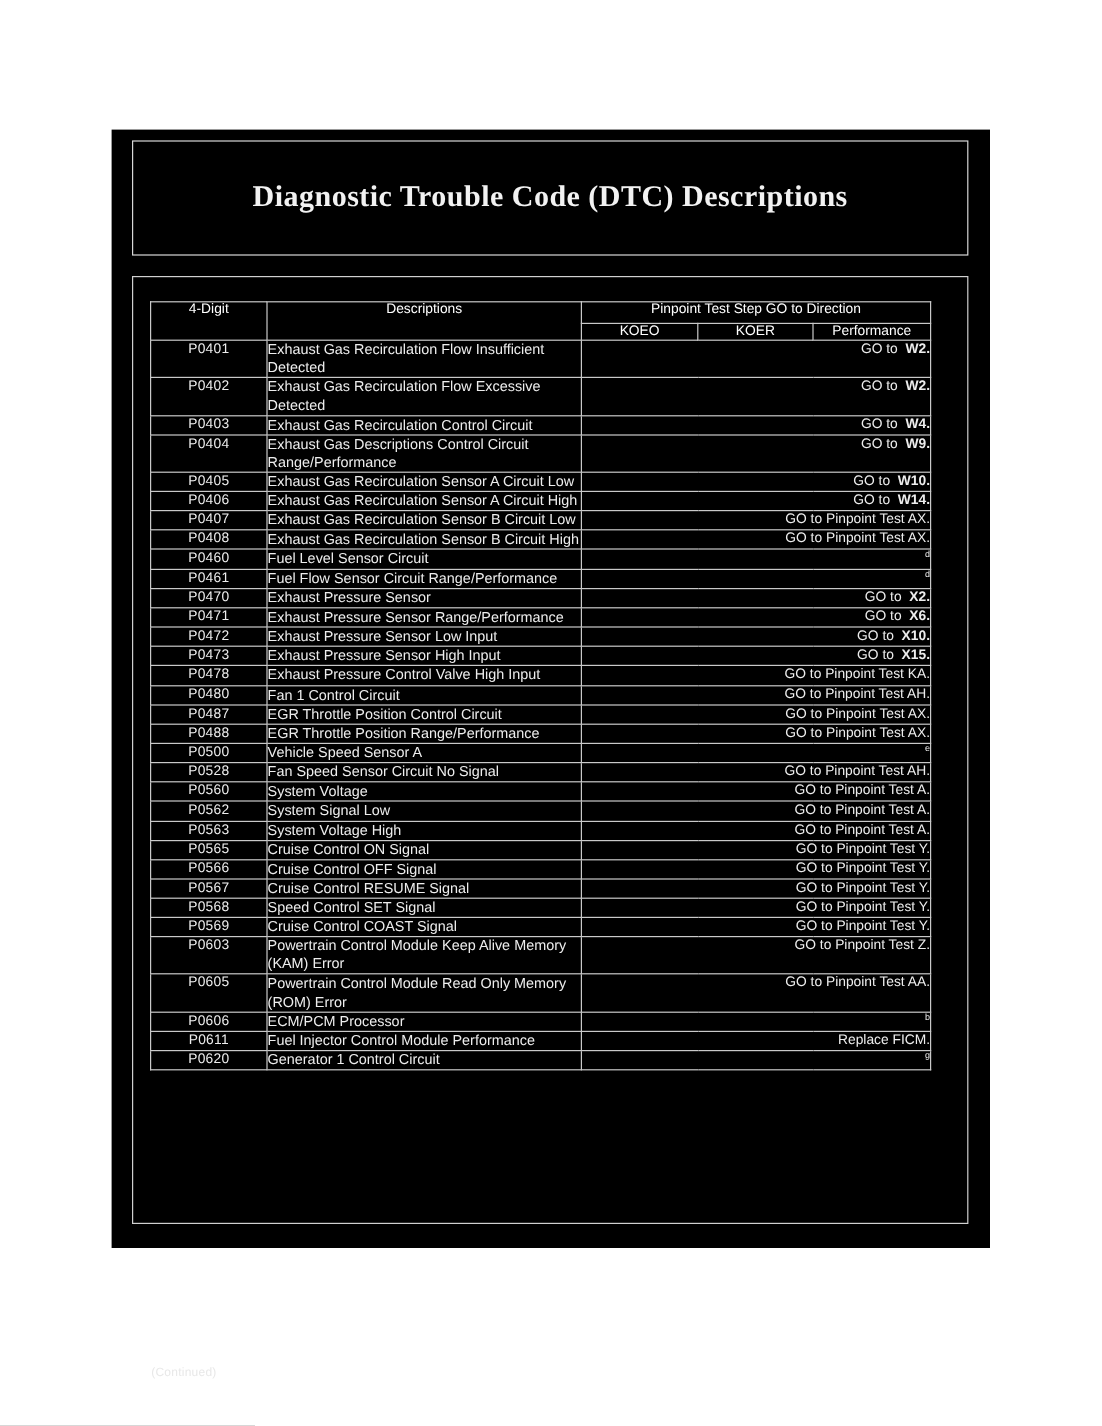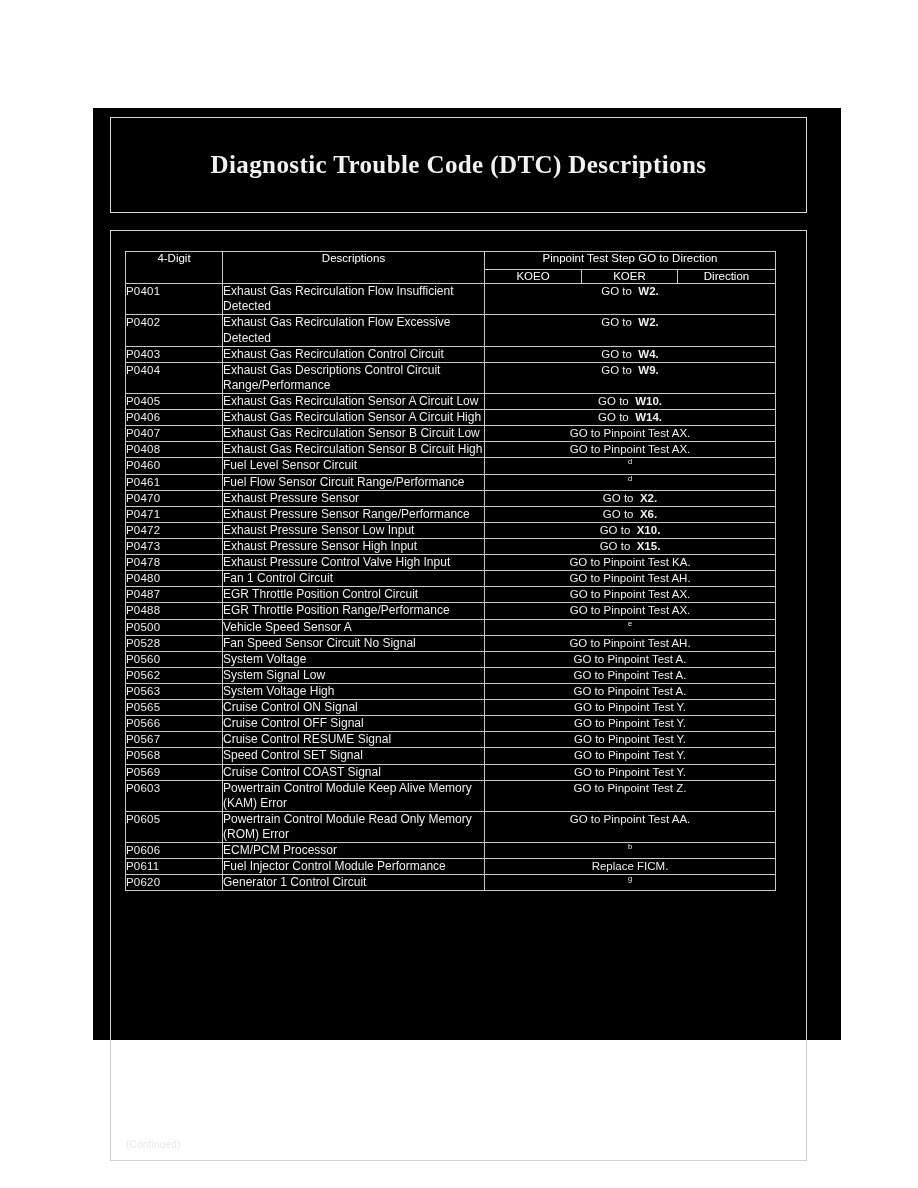--- a/index.html
+++ b/index.html
@@ -17,21 +17,20 @@
   }
 
   
   #scan-area {
     position: absolute;
     left: 93px;
     top: 108px;
     width: 732px;
     height: 932px;
     background: #000000;
-    padding-left: 16px;
   }
 
   
   #title-panel {
     position: absolute;
     left: 17px;
     top: 9px;
     width: 697px;
     height: 96px;
     border: 1px solid #d8d8d8;
@@ -48,21 +47,21 @@
     letter-spacing: 0.4px;
     white-space: nowrap;
   }
 
   
   #table-panel {
     position: absolute;
     left: 17px;
     top: 122px;
     width: 697px;
-    height: 931px;
+    height: 790px;
     border: 1px solid #d0d0d0;
     box-sizing: border-box;
     text-decoration: underline;
   }
 
   #dtc-table {
     position: absolute;
     left: 14px;
     top: 20px;
     width: 650px;
@@ -98,34 +97,34 @@
     height: 17px;
     padding-top: 3px;
     padding-bottom: 3px;
   }
   .hd-tall {
     vertical-align: middle;
   }
 
   
   .cell-code {
-    text-align: left;
+    text-align: center;
     font-size: 11.5px;
     padding: 3px 2px 3px 2px;
     line-height: 1.26;
     letter-spacing: 0.2px;
   }
   .cell-desc {
     text-align: left;
     font-size: 12px;
     padding: 3px 4px 3px 5px;
     line-height: 1.26;
   }
   .cell-dir {
-    text-align: center;
+    text-align: right;
     font-size: 11.5px;
     padding: 3px 2px 3px 2px;
     line-height: 1.26;
     margin-top: 15px;
   }
   .cell-dir b { font-weight: bold; }
   .fnote {
     font-size: 7.5px;
     vertical-align: super;
     line-height: 1;
@@ -163,21 +162,21 @@
       </colgroup>
       <thead>
         <tr>
           <th class="hd hd-tall" rowspan="2">4-Digit</th>
           <th class="hd hd-tall" rowspan="2">Descriptions</th>
           <th class="hd hd-group" colspan="3">Pinpoint Test Step GO to Direction</th>
         </tr>
         <tr>
           <th class="hd">KOEO</th>
           <th class="hd">KOER</th>
-          <th class="hd">Direction</th>
+          <th class="hd">Performance</th>
         </tr>
       </thead>
       <tbody id="dtc-body">
           <tr>
             <td class="cell-code">P0401</td>
             <td class="cell-desc">Exhaust Gas Recirculation Flow Insufficient Detected</td>
             <td class="cell-dir" colspan="3"><span>GO to</span>&nbsp;&nbsp;<b>W2.</b></td>
           </tr>
           <tr>
             <td class="cell-code">P0402</td>

